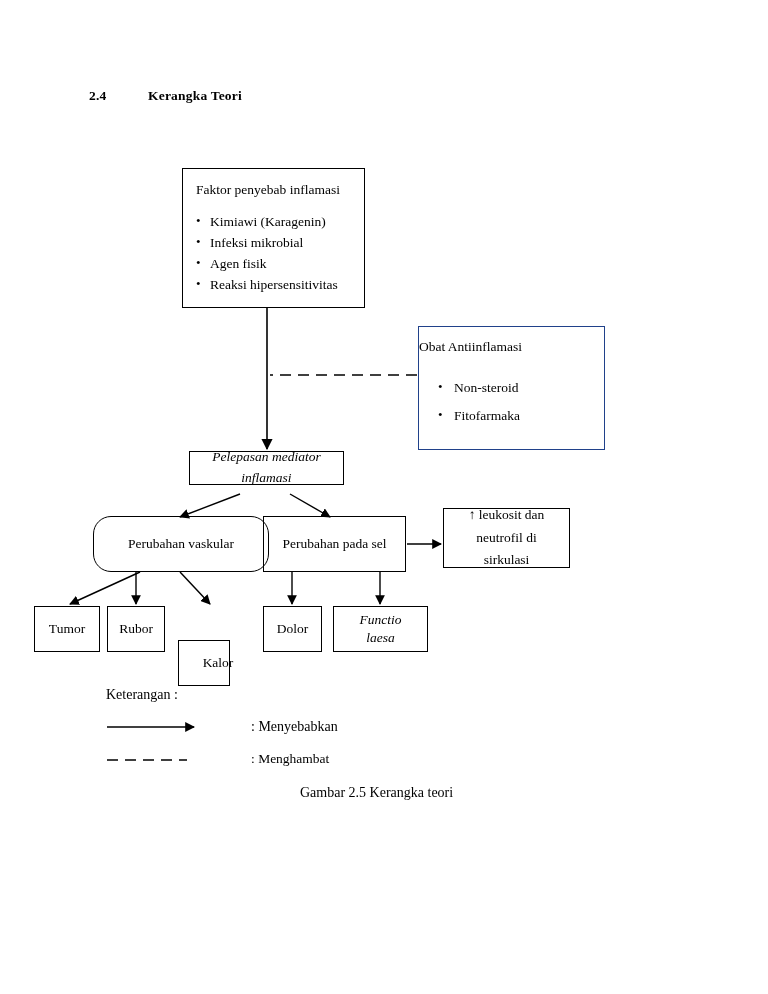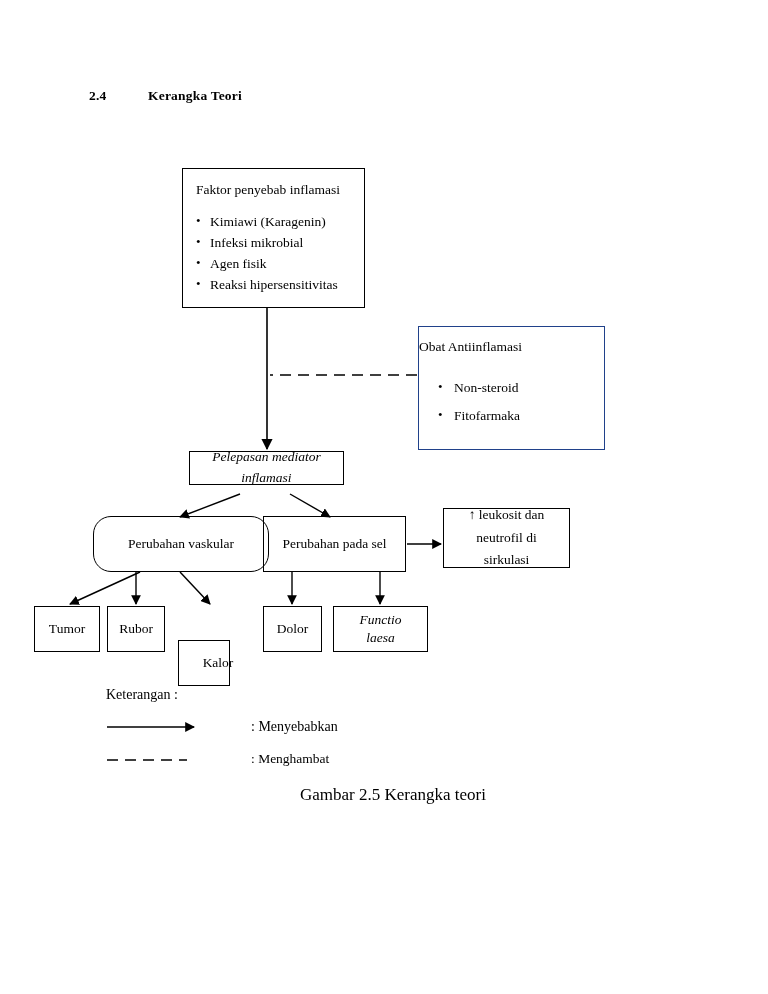--- a/index.html
+++ b/index.html
@@ -135,21 +135,21 @@
     font-size: 14px;
   }
   .legend-text-2 {
     position: absolute;
     left: 251px; top: 751px;
     font-size: 13.5px;
   }
   .caption {
     position: absolute;
     left: 300px; top: 785px;
-    font-size: 17px;
+    font-size: 14px;
     white-space: nowrap;
   }
 </style>
 </head>
 <body>
 
 <div class="page">
 
   <div class="heading">
     <span class="num">2.4</span><span>Kerangka Teori</span>

